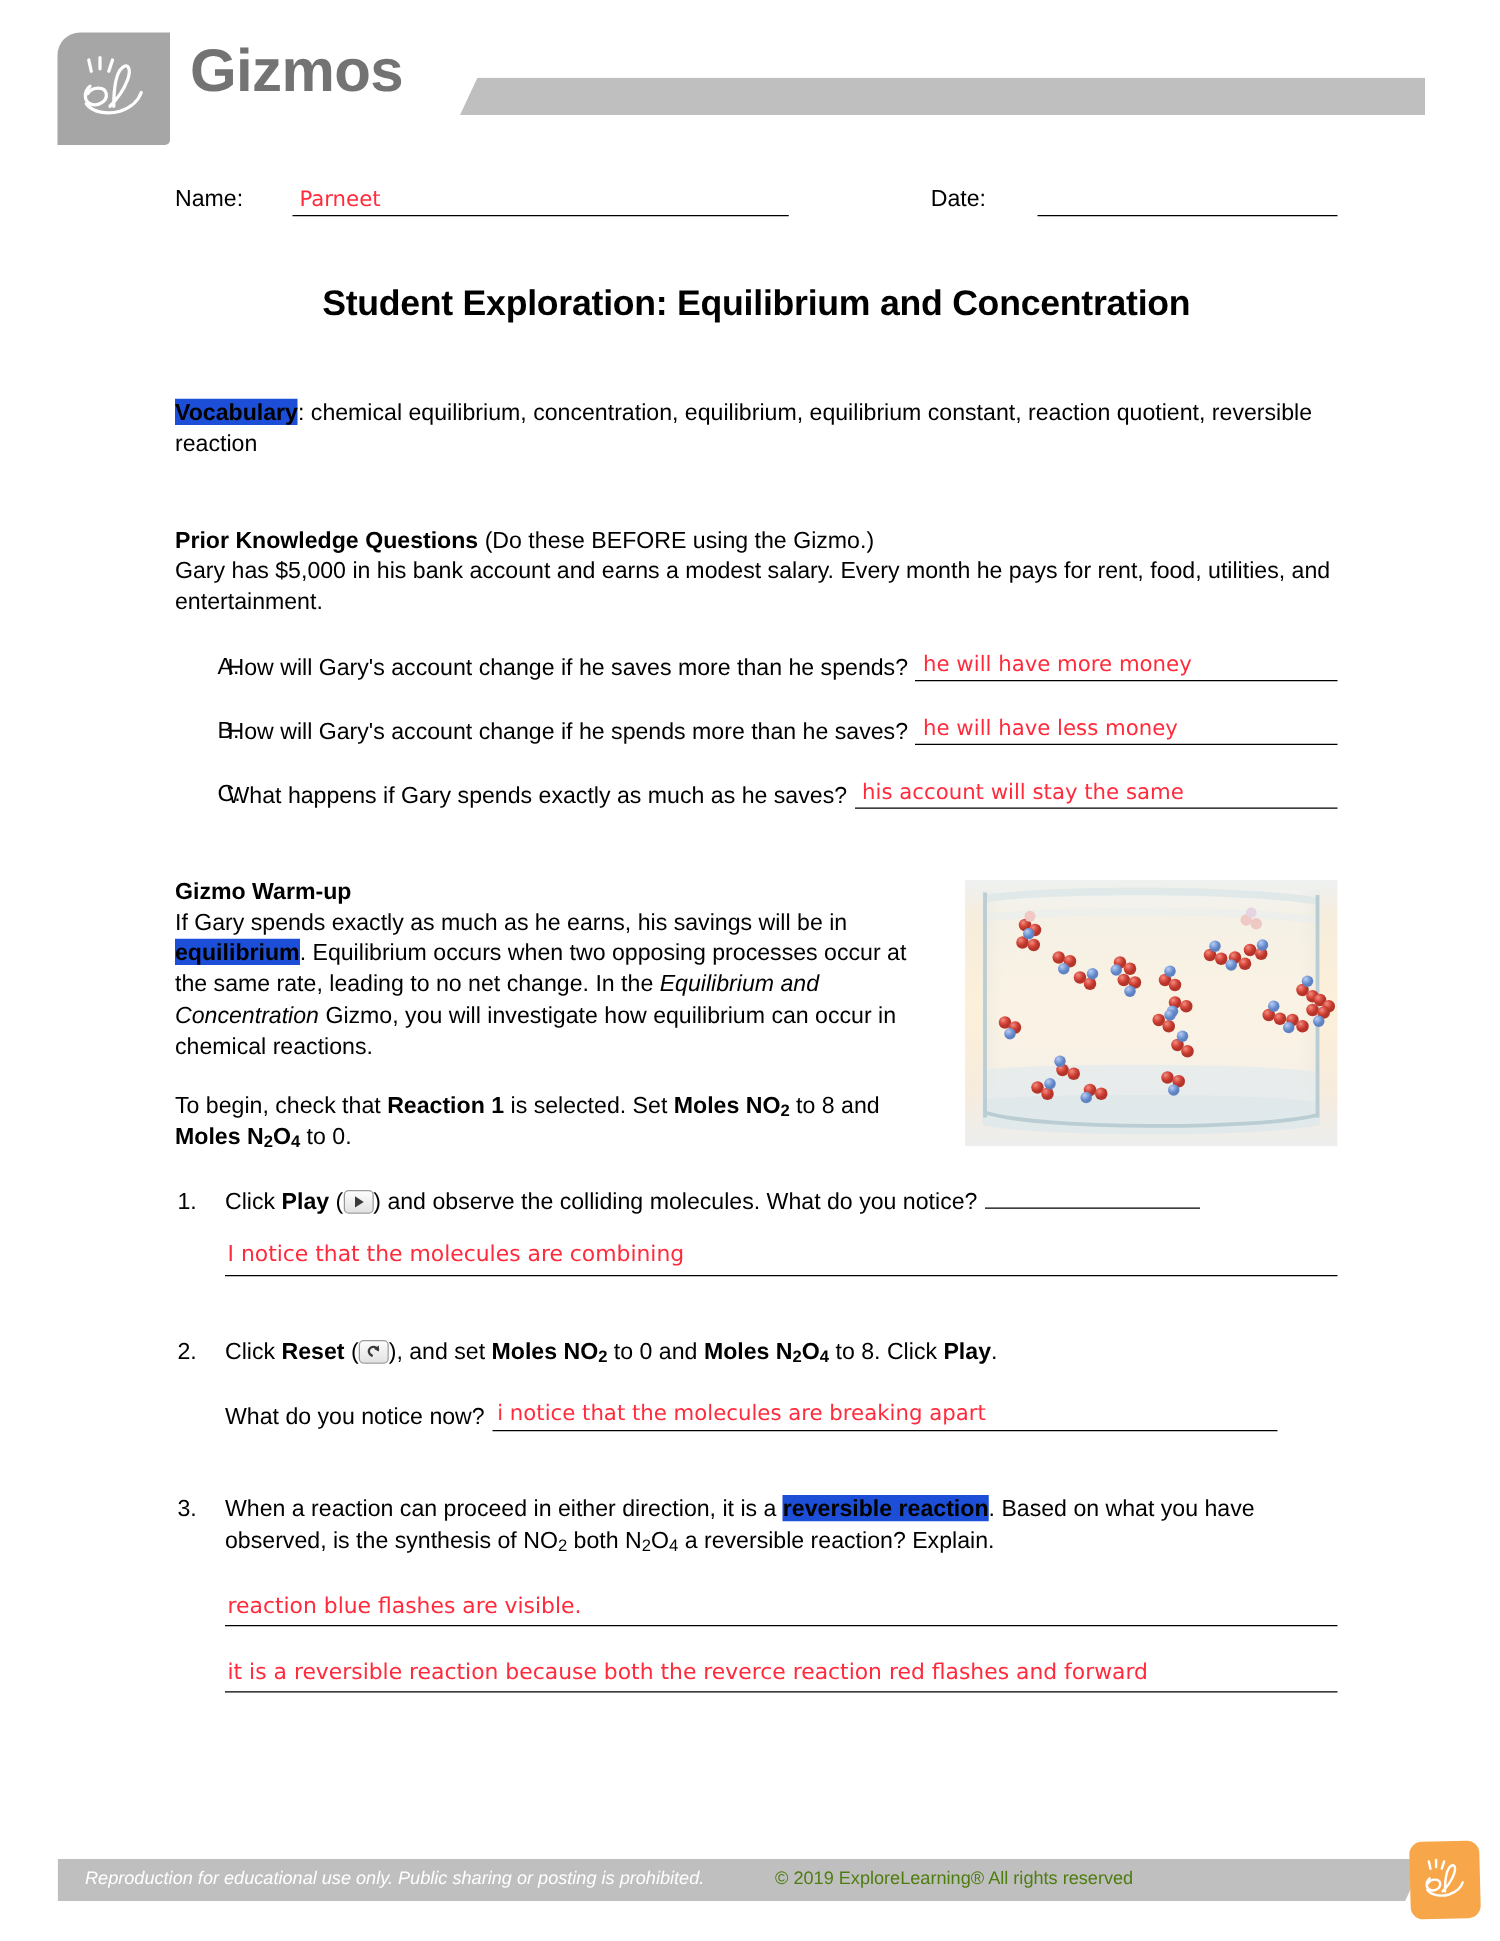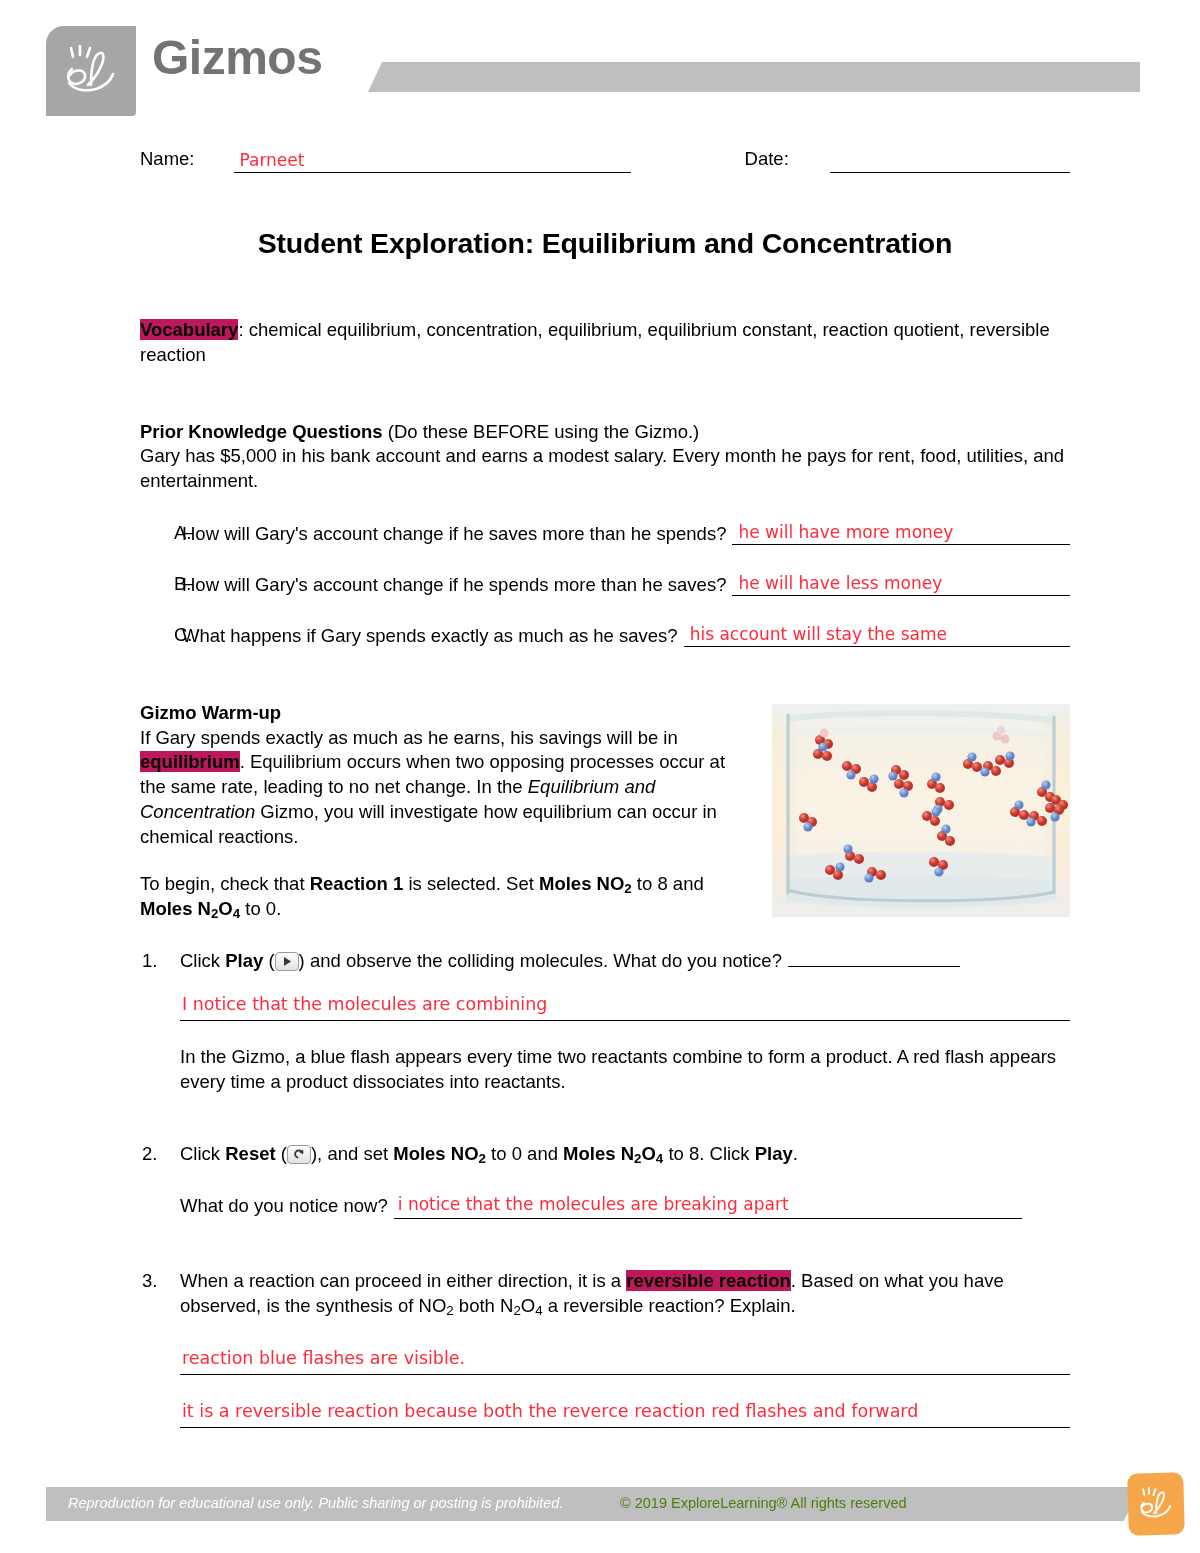--- a/index.html
+++ b/index.html
@@ -99,21 +99,21 @@
     text-align: center;
     margin: 54px 0 0 0;
     letter-spacing: -0.2px;
   }
 
   p.body-text {
     font-size: 18.5px;
     line-height: 1.34;
     margin: 0;
   }
-  .hl { background: #be185d; }
+  .hl { background: #1d4ed8; }
   b, strong { font-weight: bold; }
   .ital { font-style: italic; }
 
   .block-vocab { margin-top: 58px; }
   .block-prior { margin-top: 52px; }
 
   
   ol.alpha {
     list-style: none;
     margin: 0;
@@ -513,21 +513,20 @@
   <ol class="nums" style="margin-top:26px;">
 
     <li>
       <span class="num">1.</span>
       <span><span>Click </span><b>Play</b><span> (</span><span class="iconbtn"><svg width="22" height="17" viewBox="0 0 22 17">
                 <polygon points="8,4 15,8.5 8,13" fill="#3a3a3a"></polygon>
               </svg></span><span>)</span><span> and observe the colliding molecules. What do you notice?</span><span class="inline-line" style="width:172px;margin-left:6px;"></span></span>
       <div class="writeline">
         <span class="hand">I notice that the molecules are combining</span>
       </div>
-      <p class="body-text" style="margin-top:24px;">In the Gizmo, a blue flash appears every time two reactants combine to form a product. A red flash appears every time a product dissociates into reactants.</p>
     </li>
 
     <li style="margin-top:48px;">
       <span class="num">2.</span>
       <span><span>Click </span><b>Reset</b><span> (</span><span class="iconbtn"><svg width="22" height="17" viewBox="0 0 22 17">
                 <path d="M14.4 6.6 C13 4.2 9.6 3.8 8 5.6 C6.3 7.4 7 10.6 9.4 11.4" fill="none" stroke="#3a3a3a" stroke-width="1.9" stroke-linecap="round"></path>
                 <polygon points="15.2,3.4 15.1,8.2 11.2,6.2" fill="#3a3a3a"></polygon>
               </svg></span><span>)</span><span>, and set </span><b><span>Moles NO</span><sub>2</sub></b><span> to 0 and </span><b><span>Moles N</span><sub>2</sub><span>O</span><sub>4</sub></b><span> to 8. Click </span><b>Play</b><span>.</span></span>
       <div style="margin-top:26px;">
         <span>What do you notice now?</span><span class="inline-ans" style="width:628px;margin-left:6px;"><span class="hand">i notice that the molecules are breaking apart</span></span>

